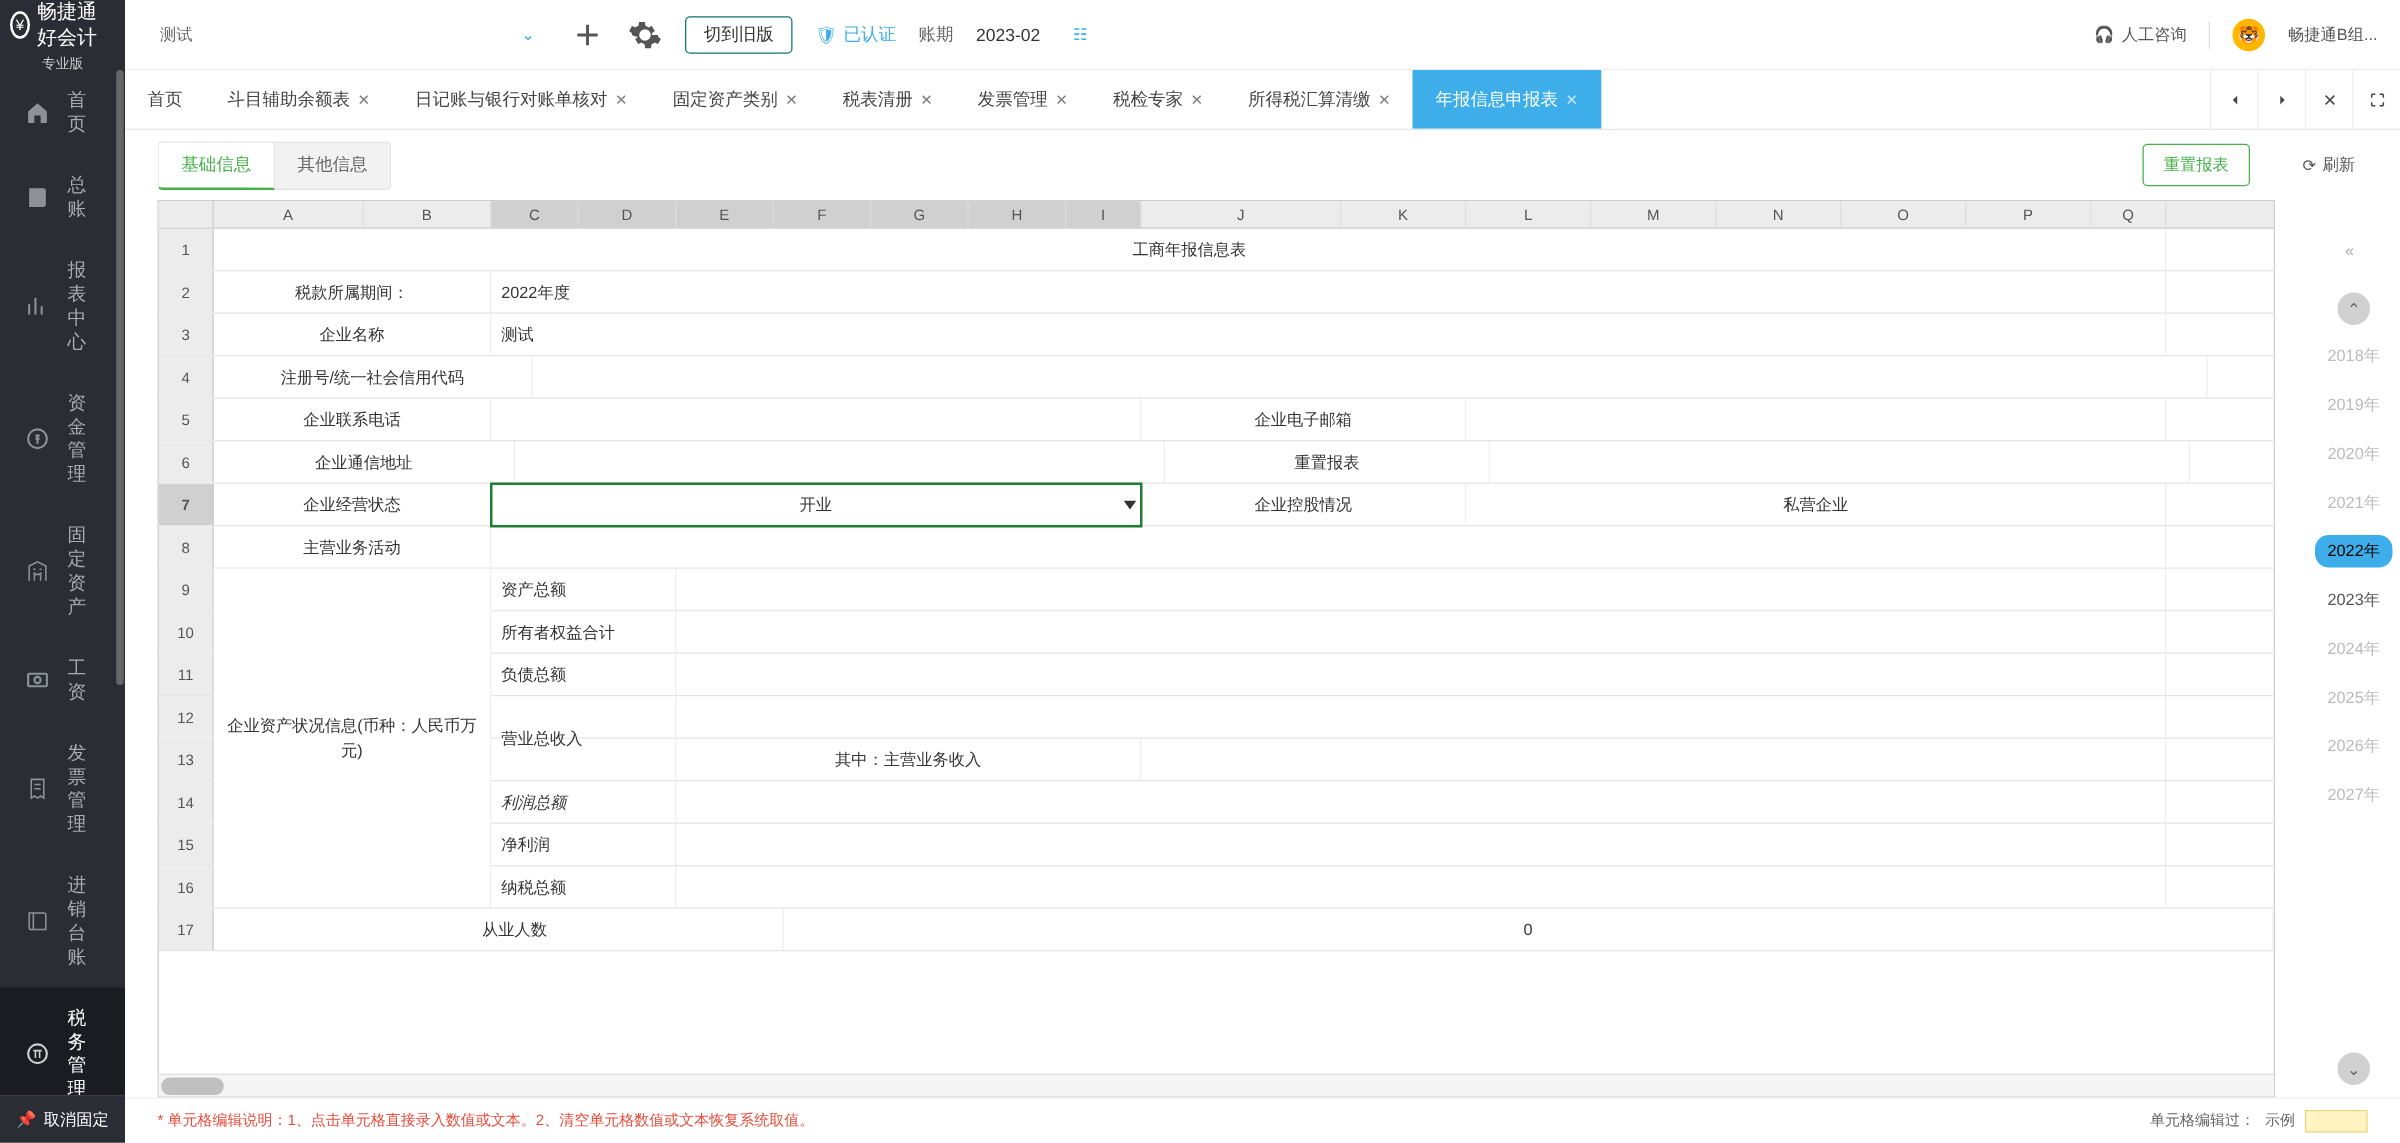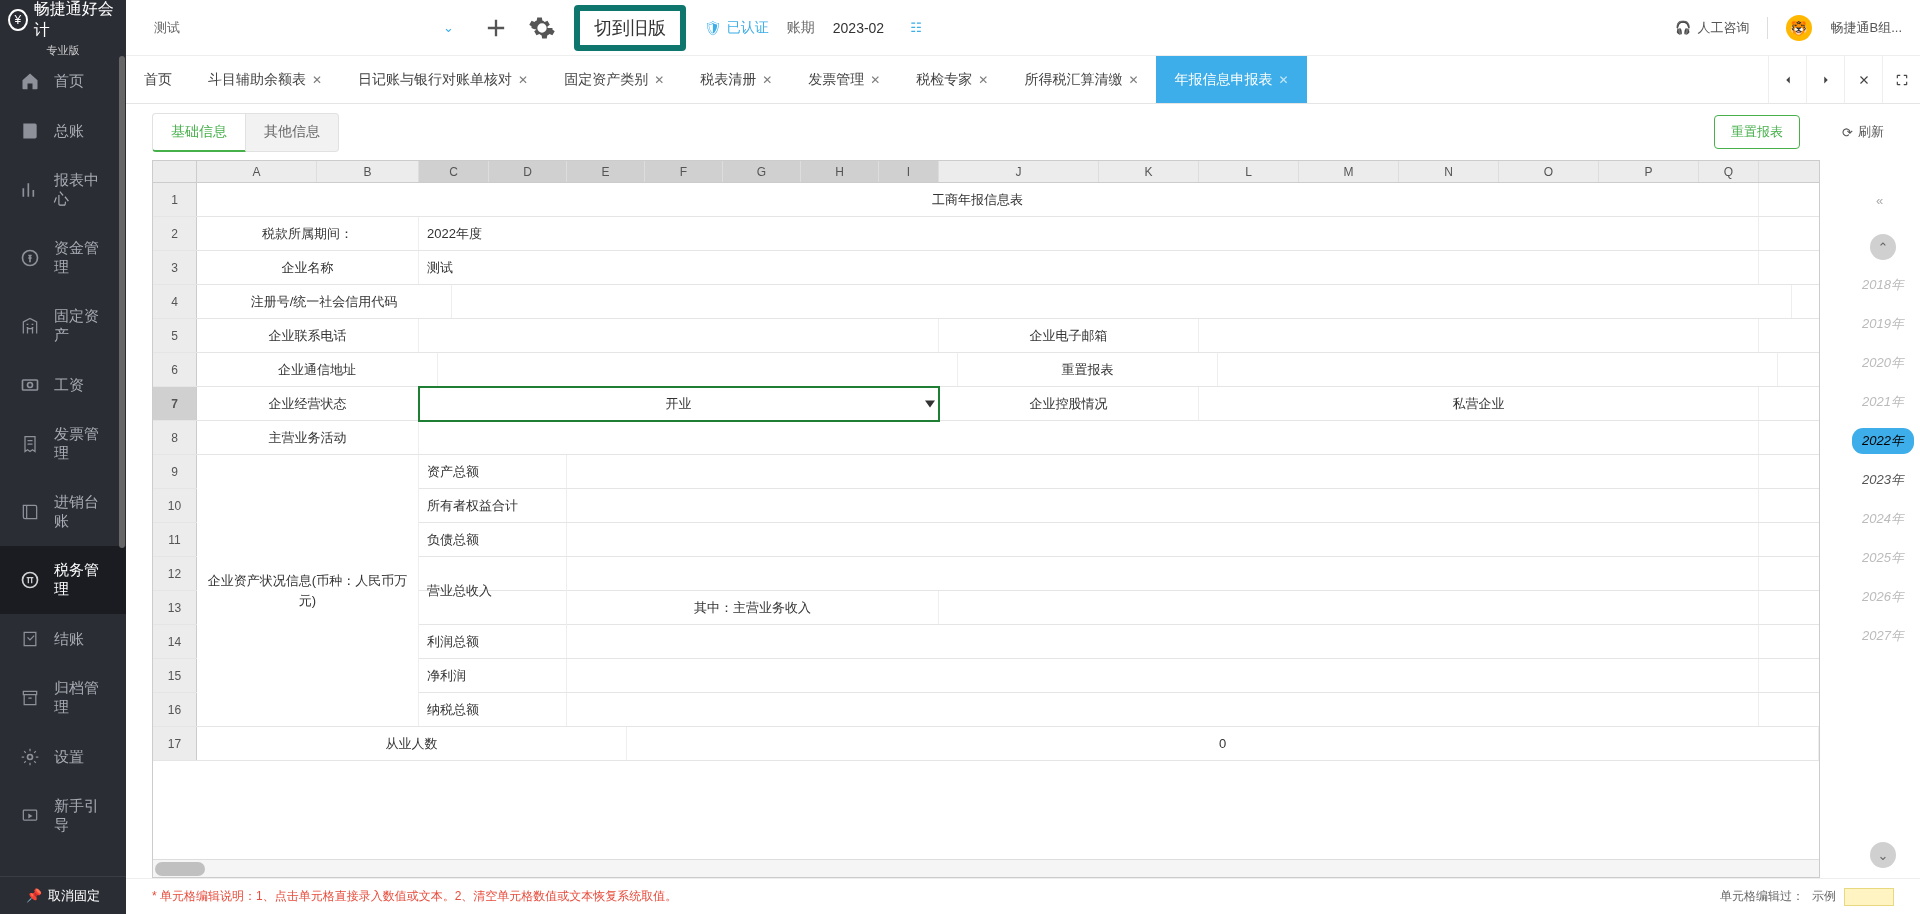--- a/index.html
+++ b/index.html
@@ -22,21 +22,21 @@
 .scrollbar-thumb { position: absolute; right: 1px; top: 0; width: 6px; height: 60%; background: #666; border-radius: 3px; }
 
 
 .main { flex: 1; display: flex; flex-direction: column; background: #fff; position: relative; }
 
 
 .topbar { height: 56px; display: flex; align-items: center; padding: 0 18px; gap: 18px; border-bottom: 1px solid #eee; }
 .company-select { width: 320px; height: 34px; display: flex; align-items: center; justify-content: space-between; padding: 0 10px; color: #666; cursor: pointer; }
 .company-select .chev { color: #3daee9; }
 .icon-btn { width: 28px; height: 28px; display: flex; align-items: center; justify-content: center; color: #555; cursor: pointer; border-radius: 4px; }
-.old-ver-btn { padding: 5px 14px; border: 6px solid #0f766e; border-radius: 4px; cursor: pointer; font-size: 18px; }
+.old-ver-btn { padding: 5px 14px; border: 1px solid #0f766e; border-radius: 4px; cursor: pointer; font-size: 14px; }
 .verified { display: flex; align-items: center; gap: 5px; color: #3daee9; font-size: 14px; }
 .period-label { color: #666; font-size: 14px; }
 .period-val { font-size: 14px; }
 .spacer { flex: 1; }
 .support { display: flex; align-items: center; gap: 6px; color: #555; cursor: pointer; }
 .avatar { width: 26px; height: 26px; border-radius: 50%; background: #ffb700; display: flex; align-items: center; justify-content: center; font-size: 14px; }
 .username { color: #555; max-width: 100px; overflow: hidden; text-overflow: ellipsis; white-space: nowrap; }
 
 
 .tabbar { height: 48px; display: flex; align-items: stretch; border-bottom: 1px solid #e5e5e5; background: #fff; }
@@ -74,21 +74,21 @@
 .cell.section { background: #fff; }
 .selected-cell { position: absolute; border: 2px solid #1e7e34; pointer-events: none; }
 .sel-dropdown { position: absolute; right: 3px; top: 50%; transform: translateY(-50%); width: 0; height: 0; border-left: 5px solid transparent; border-right: 5px solid transparent; border-top: 7px solid #333; }
 .h-scroll { height: 18px; border-top: 1px solid #ddd; background: #f5f5f5; position: relative; }
 .h-thumb { position: absolute; left: 2px; top: 2px; height: 14px; width: 50px; background: #c0c0c0; border-radius: 7px; }
 
 
 .year-rail { width: 74px; display: flex; flex-direction: column; align-items: center; padding: 10px 0; gap: 4px; }
 .year-btn { width: 26px; height: 26px; border-radius: 50%; background: #d0d0d0; display: flex; align-items: center; justify-content: center; cursor: pointer; color: #666; }
 .year-collapse { width: 14px; height: 60px; display: flex; align-items: center; cursor: pointer; color: #aaa; }
-.year-list { flex: 1; display: flex; flex-direction: column; gap: 13px; align-items: center; padding: 8px 0; font-style: italic; }
+.year-list { flex: 1; display: flex; flex-direction: column; gap: 13px; align-items: center; padding: 8px 0; }
 .year-item { font-size: 13px; color: #bbb; cursor: pointer; padding: 4px 10px; border-radius: 11px; }
 .year-item.avail { color: #555; }
 .year-item.active { background: #3daee9; color: #000000; }
 
 
 .footer { height: 36px; display: flex; align-items: center; padding: 0 26px; border-top: 1px solid #eee; font-size: 12px; }
 .footer-note { color: #e74c3c; }
 .footer-right { display: flex; align-items: center; gap: 8px; color: #666; }
 .sample-box { width: 50px; height: 18px; background: #fff4c2; border: 1px solid #e8d980; }
 </style>
@@ -430,38 +430,38 @@
               <div class="row">
                 <div class="row-h">13</div>
                 <div style="width: 222px;"></div>
                 <div style="width: 148px;"></div>
                 <div class="cell center" style="width: 372px;">其中：主营业务收入</div>
                 <div class="cell" style="width: 820px;"></div>
               </div>
               <div class="row">
                 <div class="row-h">14</div>
                 <div style="width: 222px;"></div>
-                <div class="cell" style="width: 148px;">利润总额</div>
+                <div class="cell" style="width: 148px; font-style: italic;">利润总额</div>
                 <div class="cell" style="width: 1192px;"></div>
               </div>
               <div class="row">
                 <div class="row-h">15</div>
                 <div style="width: 222px;"></div>
                 <div class="cell" style="width: 148px;">净利润</div>
                 <div class="cell" style="width: 1192px;"></div>
               </div>
               <div class="row">
                 <div class="row-h">16</div>
                 <div style="width: 222px;"></div>
                 <div class="cell" style="width: 148px;">纳税总额</div>
                 <div class="cell" style="width: 1192px;"></div>
               </div>
               <div class="row">
                 <div class="row-h">17</div>
-                <div class="cell center" style="width: 430px;">从业人数</div>
+                <div class="cell center" style="width: 430px; margin-left: 26px;">从业人数</div>
                 <div class="cell center" style="width: 1192px;">0</div>
               </div>
               <div class="selected-cell" style="left: 265px; top: 203px; width: 522px; height: 36px;"></div>
             </div>
           <div class="h-scroll">
               <div class="h-thumb"></div>
             </div>
         </div>
       </div>
 

